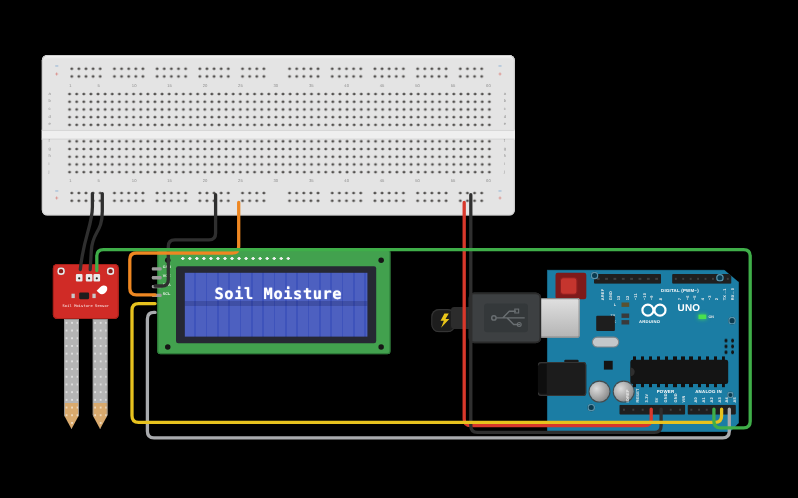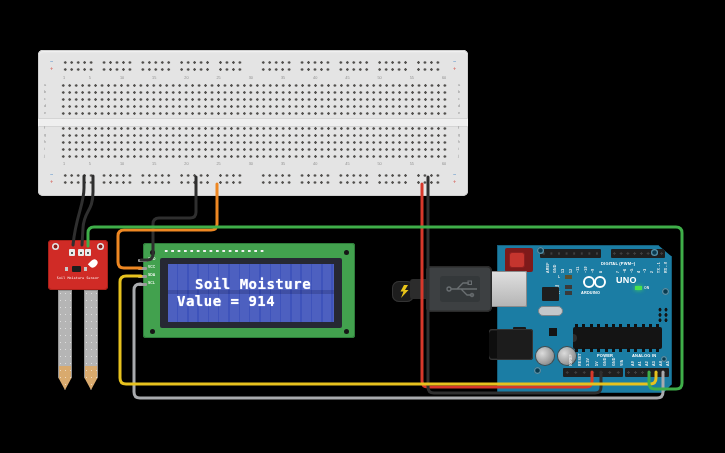--- a/index.html
+++ b/index.html
@@ -40,21 +40,21 @@
   #sensor .lbl{left:0;top:38px;width:60px;text-align:center;color:#fff;
       font:3.2px "DejaVu Sans Mono",monospace;letter-spacing:.2px;}
   .prong{top:52px;width:14px;height:100px;
       background-image:radial-gradient(circle,rgba(255,255,255,.55) .7px,rgba(0,0,0,0) 1px),
         linear-gradient(#b5b5b5 0 76%, #d9aa6e 76% 100%);
       background-size:5px 7px,auto;
       clip-path:polygon(0 0,100% 0,100% 87%,50% 100%,0 87%);
       box-shadow:inset 0 0 0 1px #949494;}
 
   
-  #lcd{left:143px;top:243px;width:180px;height:95px;}
+  #lcd{left:143px;top:227px;width:180px;height:95px;}
   #lcd .pcb{left:0;top:0;width:212px;height:95px;background:#42a14e;border-radius:3px;
       box-shadow:inset 0 0 0 1px #2e7d3a;}
   #lcd .pinholes{left:20px;top:5px;width:102px;height:6px;
       background-image:radial-gradient(circle,#f2f2f2 1.2px,rgba(0,0,0,0) 1.5px);
       background-size:6.4px 6px;}
   #lcd .sh{width:5px;height:5px;border-radius:50%;background:#161616;}
   #lcd .bezel{left:17px;top:15px;width:182px;height:70px;background:#262833;border-radius:2px;}
   #lcd .screen{left:25px;top:21px;width:166px;height:58px;background:#3e53bb;
       background-image:
         linear-gradient(rgba(0,0,40,0) 0 44%, rgba(0,0,40,.18) 44% 52%, rgba(0,0,40,0) 52%),
@@ -200,21 +200,20 @@
   <div id="lcd">
     <div class="pcb"></div>
     <div class="pinholes"></div>
     <div class="sh" style="left:7px;top:7px"></div>
     <div class="sh" style="left:201px;top:7px"></div>
     <div class="sh" style="left:7px;top:86px"></div>
     <div class="sh" style="left:201px;top:86px"></div>
     <div class="bezel"></div>
     <div class="screen"></div>
     <span class="lcdtxt" style="left:52px;top:33px">Soil Moisture</span>
-    <span class="lcdtxt" style="left:34px;top:50px">Value = 914</span>
     <div class="stub" style="top:15.5px"></div>
     <div class="stub" style="top:23.5px"></div>
     <div class="stub" style="top:31.5px"></div>
     <div class="stub" style="top:39.5px"></div>
     <span class="pl" style="top:14px">GND</span>
     <span class="pl" style="top:22px">VCC</span>
     <span class="pl" style="top:30px">SDA</span>
     <span class="pl" style="top:38px">SCL</span>
   </div>
 

